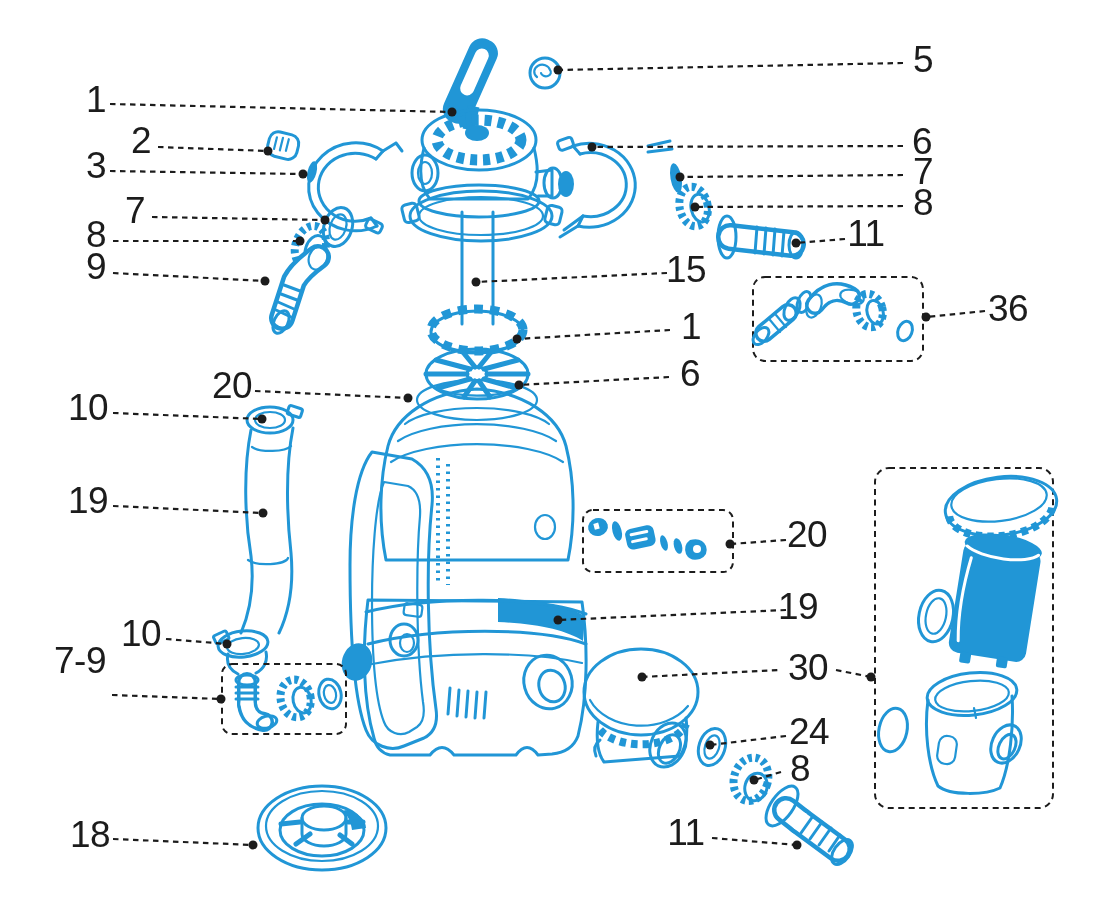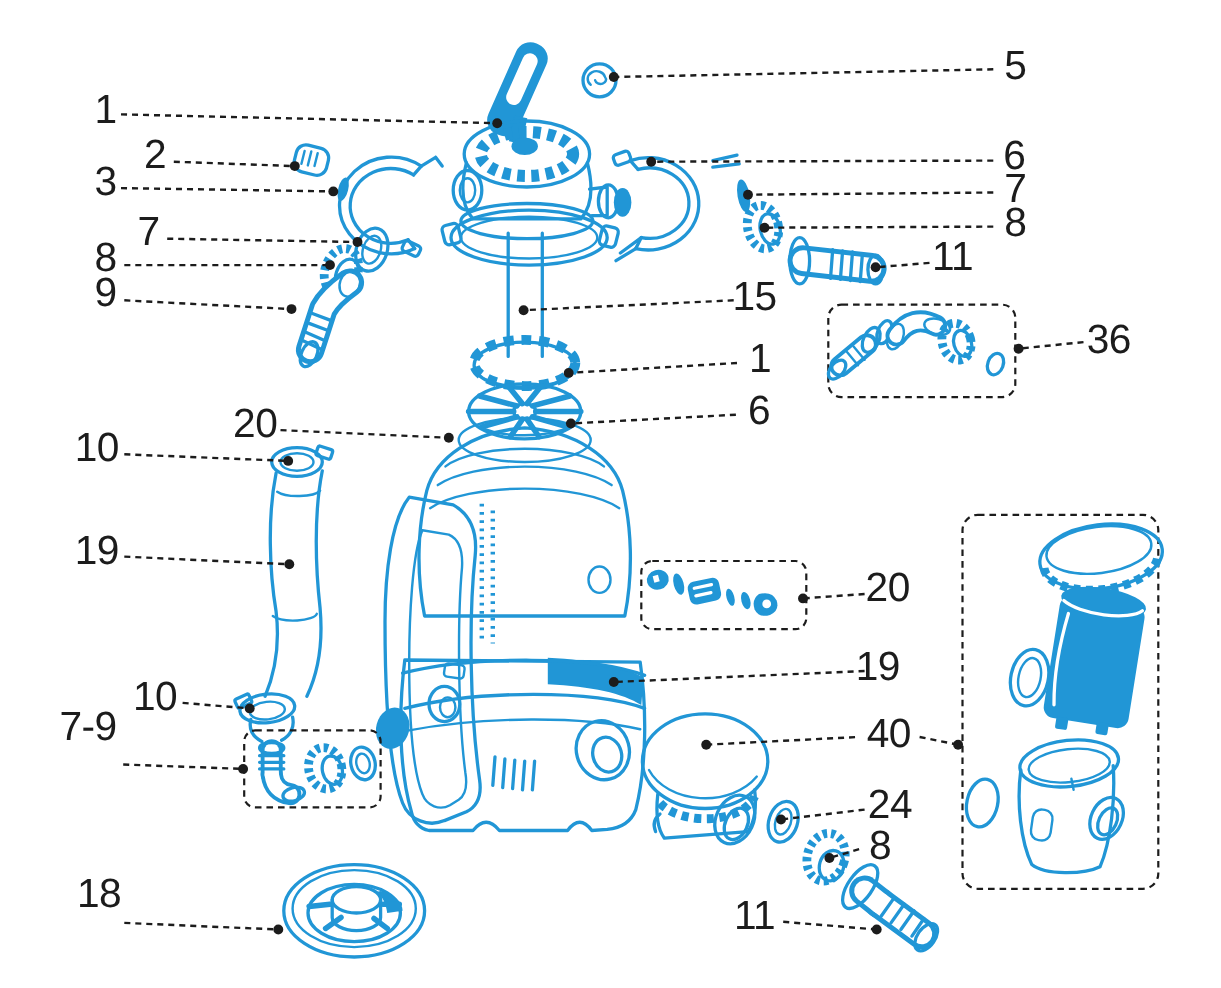--- a/index.html
+++ b/index.html
@@ -375,20 +375,20 @@
   <span class="callout" style="left:866px;top:233px">11</span>
   <span class="callout" style="left:1008px;top:308px">36</span>
   <span class="callout" style="left:686px;top:269px">15</span>
   <span class="callout" style="left:691px;top:326px">1</span>
   <span class="callout" style="left:690px;top:373px">6</span>
   <span class="callout" style="left:232px;top:385px">20</span>
   <span class="callout" style="left:88px;top:407px">10</span>
   <span class="callout" style="left:88px;top:500px">19</span>
   <span class="callout" style="left:141px;top:633px">10</span>
   <span class="callout" style="left:80px;top:660px">7-9</span>
-  <span class="callout" style="left:90px;top:812px">18</span>
+  <span class="callout" style="left:90px;top:834px">18</span>
   <span class="callout" style="left:807px;top:534px">20</span>
   <span class="callout" style="left:798px;top:606px">19</span>
-  <span class="callout" style="left:808px;top:667px">40</span>
+  <span class="callout" style="left:808px;top:667px">30</span>
   <span class="callout" style="left:809px;top:731px">24</span>
   <span class="callout" style="left:800px;top:768px">8</span>
   <span class="callout" style="left:686px;top:832px">11</span>
 </div>
 
 </body></html>

